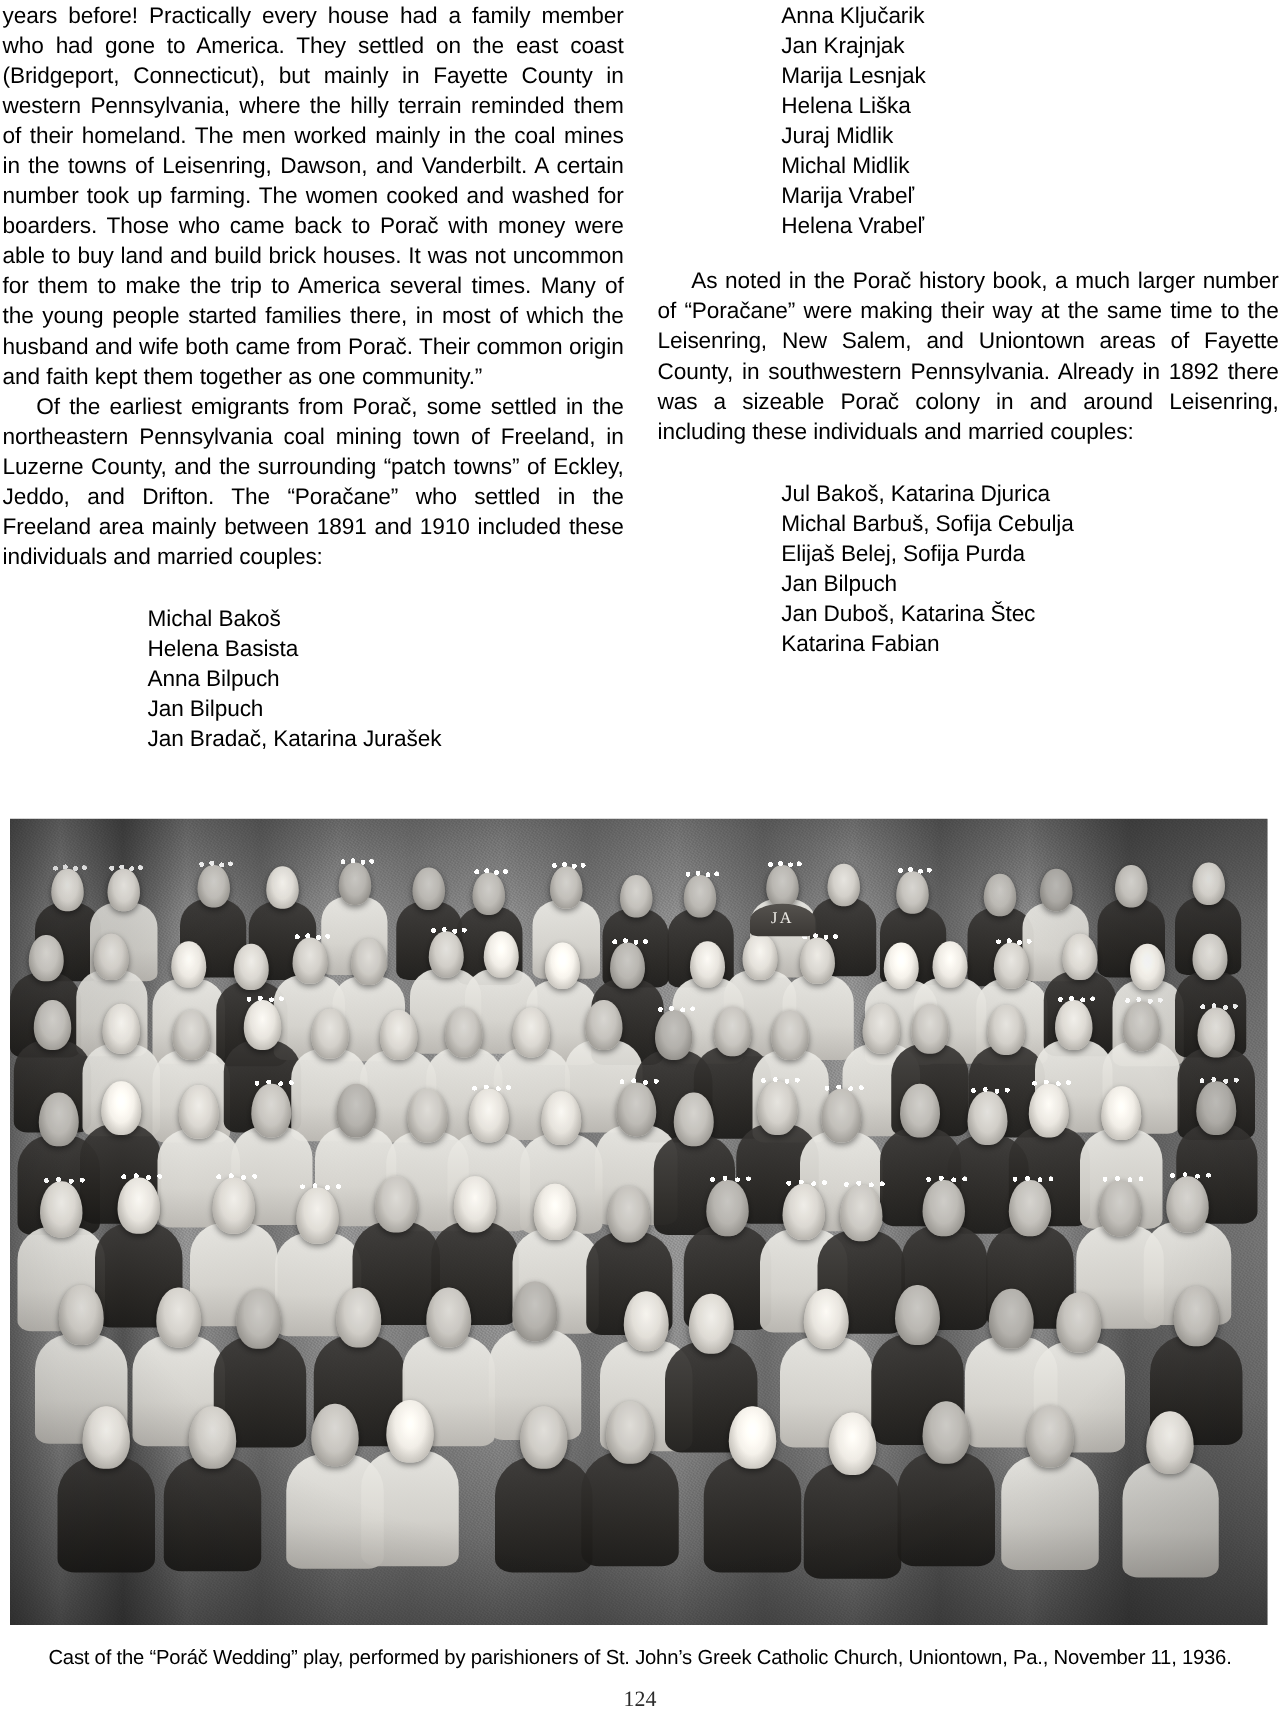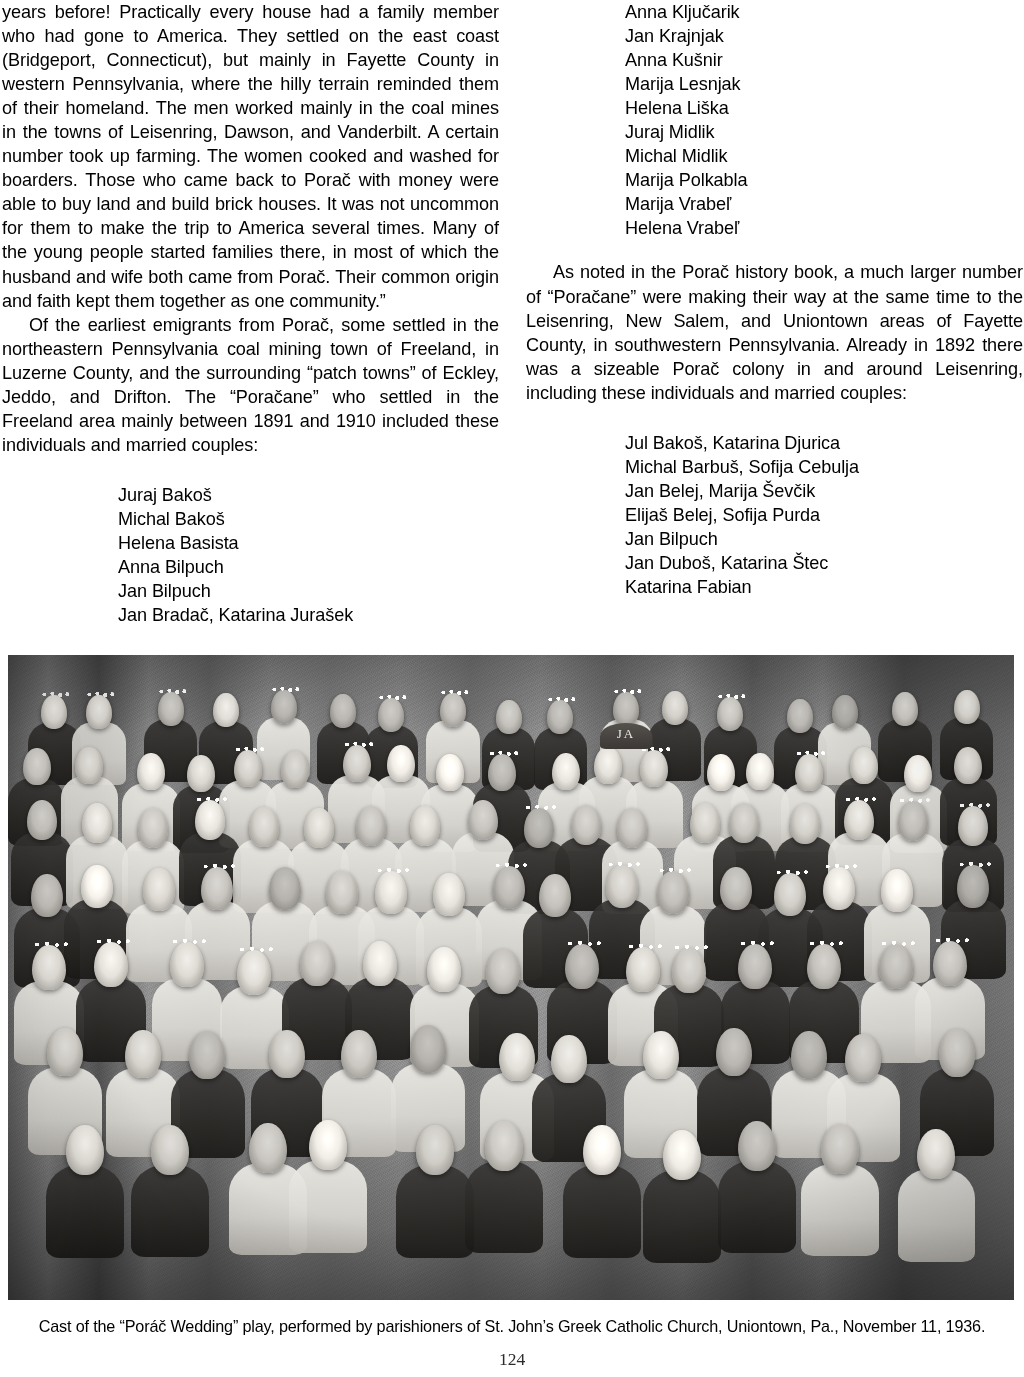--- a/index.html
+++ b/index.html
@@ -192,49 +192,45 @@
 
 <div class="page">
 
   <div class="columns">
 
     <div class="col col-left">
       <p class="para lastline-left">years before!  Practically every house had a family member who had gone to America.  They settled on the east coast (Bridgeport, Connecticut), but mainly in Fayette County in western Pennsylvania, where the hilly terrain reminded them of their homeland.  The men worked mainly in the coal mines in the towns of Leisenring, Dawson, and Vanderbilt.  A certain number took up farming.  The women cooked and washed for boarders.  Those who came back to Porač with money were able to buy land and build brick houses.  It was not uncommon for them to make the trip to America several times.  Many of the young people started families there, in most of which the husband and wife both came from Porač.  Their common origin and faith kept them together as one community.”</p>
       <p class="para indent lastline-left">Of the earliest emigrants from Porač, some settled in the northeastern Pennsylvania coal mining town of Freeland, in Luzerne County, and the surrounding “patch towns” of Eckley, Jeddo, and Drifton.  The “Poračane” who settled in the Freeland area mainly between 1891 and 1910 included these individuals and married couples:</p>
       <div class="spacer-md"></div>
       <ul class="names names-left">
-        <li>Juraj Bakoš</li>
         <li>Michal Bakoš</li>
         <li>Helena Basista</li>
         <li>Anna Bilpuch</li>
         <li>Jan Bilpuch</li>
         <li>Jan Bradač, Katarina Jurašek</li>
       </ul>
     </div>
 
     <div class="col col-right">
       <ul class="names names-right">
         <li>Anna Ključarik</li>
         <li>Jan Krajnjak</li>
-        <li>Anna Kušnir</li>
         <li>Marija Lesnjak</li>
         <li>Helena Liška</li>
         <li>Juraj Midlik</li>
         <li>Michal Midlik</li>
-        <li>Marija Polkabla</li>
         <li>Marija Vrabeľ</li>
         <li>Helena Vrabeľ</li>
       </ul>
       <div class="spacer-sm"></div>
       <p class="para indent lastline-left">As noted in the Porač history book, a much larger number of “Poračane” were making their way at the same time to the Leisenring, New Salem, and Uniontown areas of Fayette County, in southwestern Pennsylvania.  Already in 1892 there was a sizeable Porač colony in and around Leisenring, including these individuals and married couples:</p>
       <div class="spacer-md"></div>
       <ul class="names names-right">
         <li>Jul Bakoš, Katarina Djurica</li>
         <li>Michal Barbuš, Sofija Cebulja</li>
-        <li>Jan Belej, Marija Ševčik</li>
         <li>Elijaš Belej, Sofija Purda</li>
         <li>Jan Bilpuch</li>
         <li>Jan Duboš, Katarina Štec</li>
         <li>Katarina Fabian</li>
       </ul>
     </div>
 
   </div>
 
   <div class="photo-wrap">

